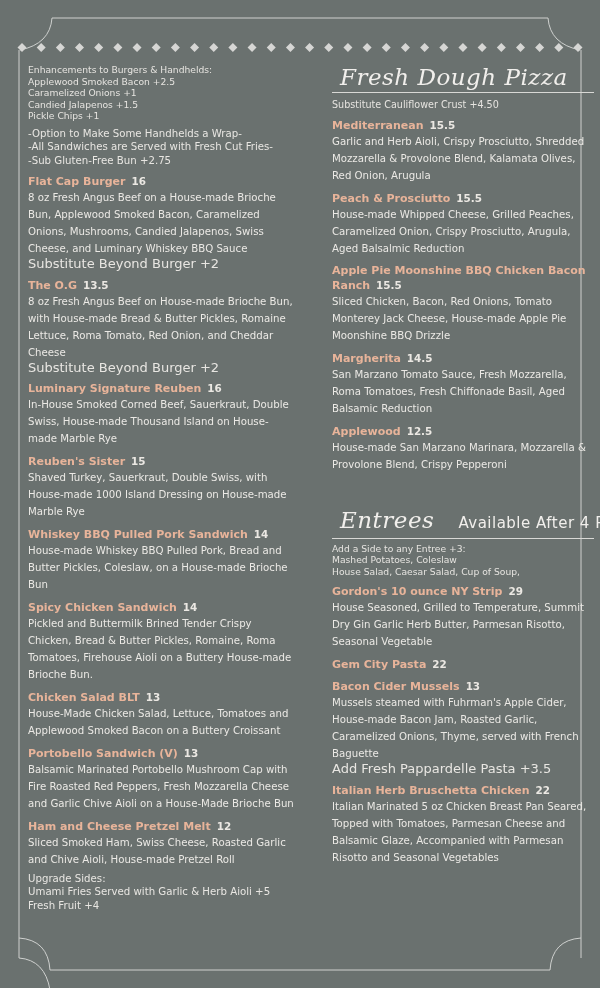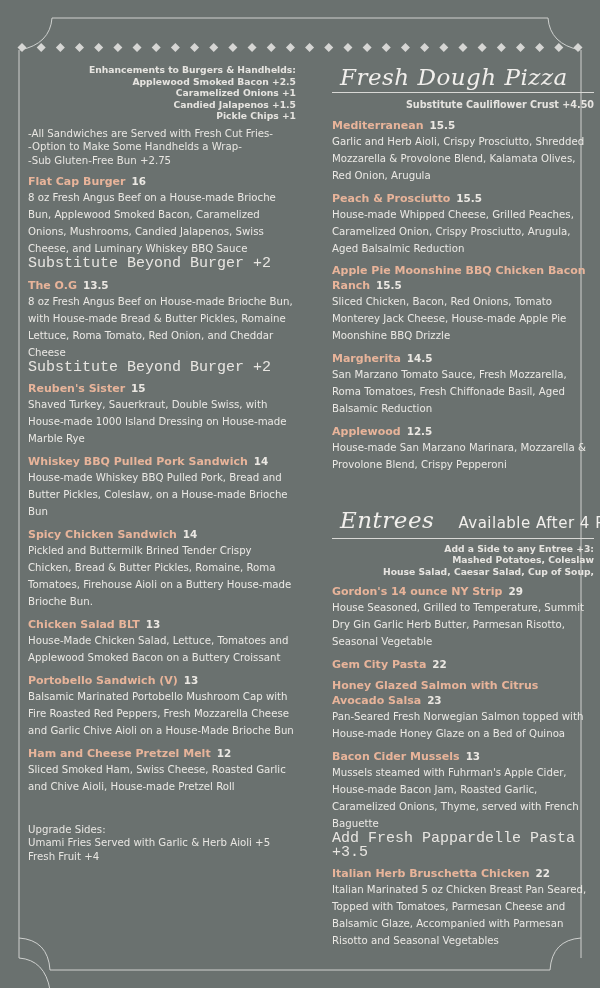--- a/index.html
+++ b/index.html
@@ -14,27 +14,27 @@
   .col { position: absolute; top: 60px; }
   .col-left { left: 28px; width: 268px; }
   .col-right { left: 332px; width: 262px; }
   .sec-title {
     font-family: "DejaVu Serif", serif; font-style: italic;
     font-size: 23px; color: #f1efec; letter-spacing: 0.5px;
     padding: 4px 0 2px 8px; border-bottom: 1.5px solid #d9d9d6;
     line-height: 26px; white-space: nowrap;
   }
   .sec-title .sub { font-family: "DejaVu Sans", sans-serif; font-style: normal; font-size: 15px; margin-left: 24px; }
-  .center-note { text-align: right; font-size: 9.2px; line-height: 11.6px; color: #e6e4e0; font-weight: bold; }
+  .center-note { text-align: left; font-size: 9.2px; line-height: 11.6px; color: #e6e4e0; }
   .note { font-size: 10.2px; line-height: 13.4px; color: #e8e6e2; }
   .item { margin-top: 7px; }
   .item-name { font-size: 11px; font-weight: bold; color: #e8b49a; line-height: 14px; }
   .item-price { font-size: 10.4px; font-weight: bold; color: #ebe8e3; margin-left: 6px; }
   .item-desc { font-size: 10.2px; line-height: 17px; color: #ebe9e5; }
-  .item-extra { font-size: 15px; line-height: 13.4px; color: #e8e6e2; font-family: Liberation Mono, monospace; }
+  .item-extra { font-size: 13px; line-height: 13.4px; color: #e8e6e2; }
 </style>
 </head>
 <body>
 
 <svg class="frame-svg" viewBox="0 0 600 988">
   <path d="M52 18 L548 18 M52 18 Q50 44 20 50 M548 18 Q550 44 580 50" stroke="#cfd1cf" stroke-width="1" fill="none"></path>
   <path d="M19 50 L19 958 Q45 960 50 990" stroke="#cfd1cf" stroke-width="1" fill="none"></path>
   <path d="M581 50 L581 958" stroke="#cfd1cf" stroke-width="1" fill="none"></path>
   <path d="M19 938 Q48 940 50 970 L550 970 Q552 940 581 938" stroke="#cfd1cf" stroke-width="1" fill="none"></path>
   <line x1="302" y1="0" x2="302" y2="0" stroke="none"></line>
@@ -74,36 +74,41 @@
 
 <div class="col col-left">
   <div class="center-note" style="margin-top:4px">
     <div>Enhancements to Burgers &amp; Handhelds:</div>
     <div>Applewood Smoked Bacon +2.5</div>
     <div>Caramelized Onions +1</div>
     <div>Candied Jalapenos +1.5</div>
     <div>Pickle Chips +1</div>
   </div>
   <div class="note" style="margin-top:5px">
+    <div>-Option to Make Some Handhelds a Wrap-</div>
     <div>-All Sandwiches are Served with Fresh Cut Fries-</div>
-    <div>-Option to Make Some Handhelds a Wrap-</div>
     <div>-Sub Gluten-Free Bun +2.75</div>
   </div>
   <div id="burger-items">
       <div class="item">
     <div class="item-name"><span class="n">Flat Cap Burger</span><span class="item-price">16</span></div>
     <div class="item-desc">8 oz Fresh Angus Beef on a House-made Brioche Bun, Applewood Smoked Bacon, Caramelized Onions, Mushrooms, Candied Jalapenos, Swiss Cheese, and Luminary Whiskey BBQ Sauce</div>
     <div class="item-extra">Substitute Beyond Burger +2</div>
   </div>
       <div class="item">
     <div class="item-name"><span class="n">The O.G</span><span class="item-price">13.5</span></div>
     <div class="item-desc">8 oz Fresh Angus Beef on House-made Brioche Bun, with House-made Bread &amp; Butter Pickles, Romaine Lettuce, Roma Tomato, Red Onion, and Cheddar Cheese</div>
     <div class="item-extra">Substitute Beyond Burger +2</div>
   </div>
       <div class="item">
+    <div class="item-name"><span class="n">Luminary Signature Reuben</span><span class="item-price">16</span></div>
+    <div class="item-desc">In-House Smoked Corned Beef, Sauerkraut, Double Swiss, House-made Thousand Island on House-made Marble Rye</div>
+
+  </div>
+      <div class="item">
     <div class="item-name"><span class="n">Reuben's Sister</span><span class="item-price">15</span></div>
     <div class="item-desc">Shaved Turkey, Sauerkraut, Double Swiss, with House-made 1000 Island Dressing on House-made Marble Rye</div>
 
   </div>
       <div class="item">
     <div class="item-name"><span class="n">Whiskey BBQ Pulled Pork Sandwich</span><span class="item-price">14</span></div>
     <div class="item-desc">House-made Whiskey BBQ Pulled Pork, Bread and Butter Pickles, Coleslaw, on a House-made Brioche Bun</div>
 
   </div>
       <div class="item">
@@ -120,21 +125,21 @@
     <div class="item-name"><span class="n">Portobello Sandwich (V)</span><span class="item-price">13</span></div>
     <div class="item-desc">Balsamic Marinated Portobello Mushroom Cap with Fire Roasted Red Peppers, Fresh Mozzarella Cheese and Garlic Chive Aioli on a House-Made Brioche Bun</div>
 
   </div>
       <div class="item">
     <div class="item-name"><span class="n">Ham and Cheese Pretzel Melt</span><span class="item-price">12</span></div>
     <div class="item-desc">Sliced Smoked Ham, Swiss Cheese, Roasted Garlic and Chive Aioli, House-made Pretzel Roll</div>
 
   </div>
     </div>
-  <div class="note" style="margin-top:28px">
+  <div class="note" style="margin-top:4px">
     <div>Upgrade Sides:</div>
     <div>Umami Fries Served with Garlic &amp; Herb Aioli +5</div>
     <div>Fresh Fruit +4</div>
   </div>
 </div>
 
 <div class="col col-right">
   <div class="sec-title">Fresh Dough Pizza</div>
   <div class="center-note" style="margin-top:6px;font-size:9.6px">Substitute Cauliflower Crust  +4.50</div>
   <div id="pizza-items">
@@ -166,31 +171,26 @@
     </div>
 
   <div class="sec-title" style="margin-top:30px"><span>Entrees</span><span class="sub">Available After 4 PM</span></div>
   <div class="center-note" style="margin-top:4px">
     <div>Add a Side to any Entree +3:</div>
     <div>Mashed Potatoes, Coleslaw</div>
     <div>House Salad, Caesar Salad, Cup of Soup,</div>
   </div>
   <div id="entree-items">
       <div class="item">
-    <div class="item-name"><span class="n">Gordon's 14 ounce NY Strip</span><span class="item-price">29</span></div>
+    <div class="item-name"><span class="n">Gordon's 10 ounce NY Strip</span><span class="item-price">29</span></div>
     <div class="item-desc">House Seasoned, Grilled to Temperature, Summit Dry Gin Garlic Herb Butter, Parmesan Risotto, Seasonal Vegetable</div>
 
   </div>
       <div class="item">
     <div class="item-name"><span class="n">Gem City Pasta</span><span class="item-price">22</span></div>
-
-  </div>
-      <div class="item">
-    <div class="item-name"><span class="n">Honey Glazed Salmon with Citrus Avocado Salsa</span><span class="item-price">23</span></div>
-    <div class="item-desc">Pan-Seared Fresh Norwegian Salmon topped with House-made Honey Glaze on a Bed of Quinoa</div>
 
   </div>
       <div class="item">
     <div class="item-name"><span class="n">Bacon Cider Mussels</span><span class="item-price">13</span></div>
     <div class="item-desc">Mussels steamed with Fuhrman's Apple Cider, House-made Bacon Jam, Roasted Garlic, Caramelized Onions, Thyme, served with French Baguette</div>
     <div class="item-extra">Add Fresh Pappardelle Pasta +3.5</div>
   </div>
       <div class="item">
     <div class="item-name"><span class="n">Italian Herb Bruschetta Chicken</span><span class="item-price">22</span></div>
     <div class="item-desc">Italian Marinated 5 oz Chicken Breast Pan Seared, Topped with Tomatoes, Parmesan Cheese and Balsamic Glaze, Accompanied with Parmesan Risotto and Seasonal Vegetables</div>

